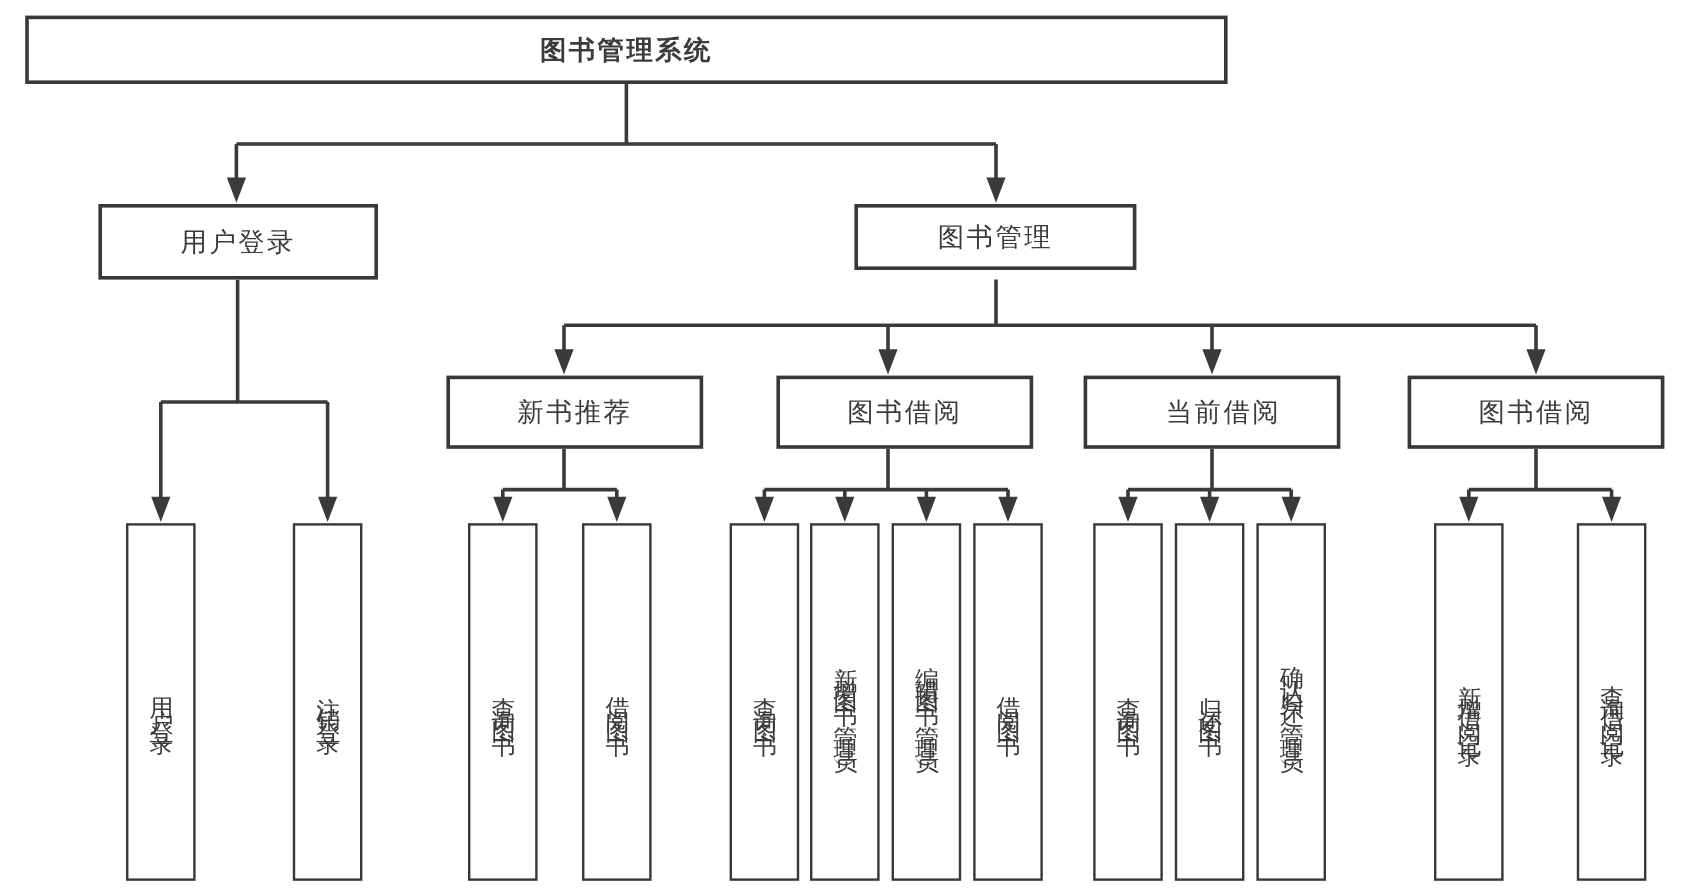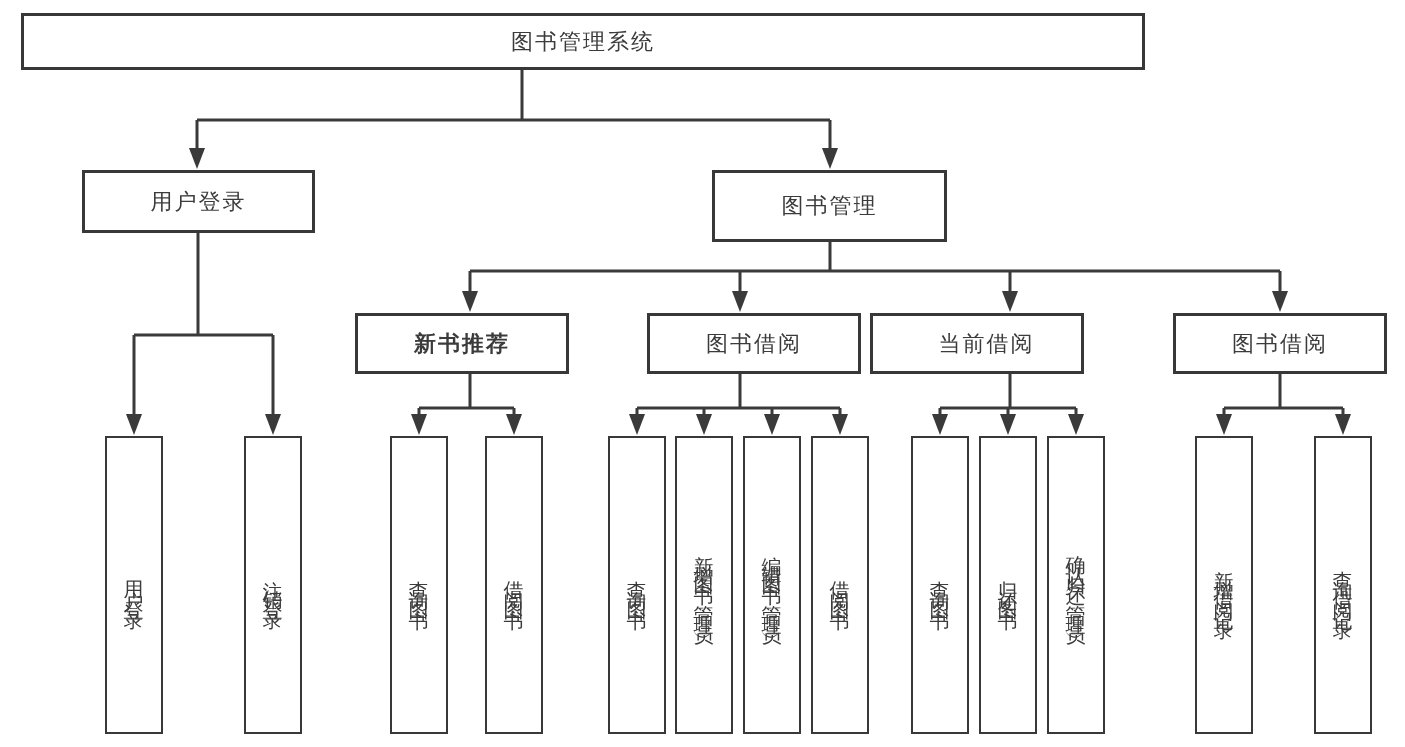--- a/index.html
+++ b/index.html
@@ -44,27 +44,27 @@
   }
   .vlabel {
     writing-mode: vertical-rl;
     text-orientation: mixed;
     font-size: 20px;
     letter-spacing: 10px;
     line-height: 1;
     color: #3b3b3b;
     white-space: nowrap;
   }
-  .root  { left: 21px;  top: 13px;  width: 1124px; height: 57px; }
+  .root  { left: 21px;  top: 13px;  width: 1002px; height: 57px; font-weight: bold; }
   .lv2-a { left: 82px;  top: 170px; width: 233px;  height: 63px; }
-  .lv2-b { left: 712px; top: 170px; width: 235px;  height: 72px; }
+  .lv2-b { left: 712px; top: 170px; width: 235px;  height: 55px; }
   .lv3   { top: 313px; width: 214px; height: 61px; }
-  .lv3-a { left: 355px; font-weight: bold; }
+  .lv3-a { left: 372px; }
   .lv3-b { left: 647px; }
-  .lv3-c { left: 870px; padding-left: 19px; }
+  .lv3-c { left: 903px; padding-left: 19px; }
   .lv3-d { left: 1173px; }
   .lf-1  { left: 105px; }
   .lf-2  { left: 244px; }
   .lf-3  { left: 390px; }
   .lf-4  { left: 485px; }
   .lf-5  { left: 608px; }
   .lf-6  { left: 675px; }
   .lf-7  { left: 743px; }
   .lf-8  { left: 811px; }
   .lf-9  { left: 911px; }

